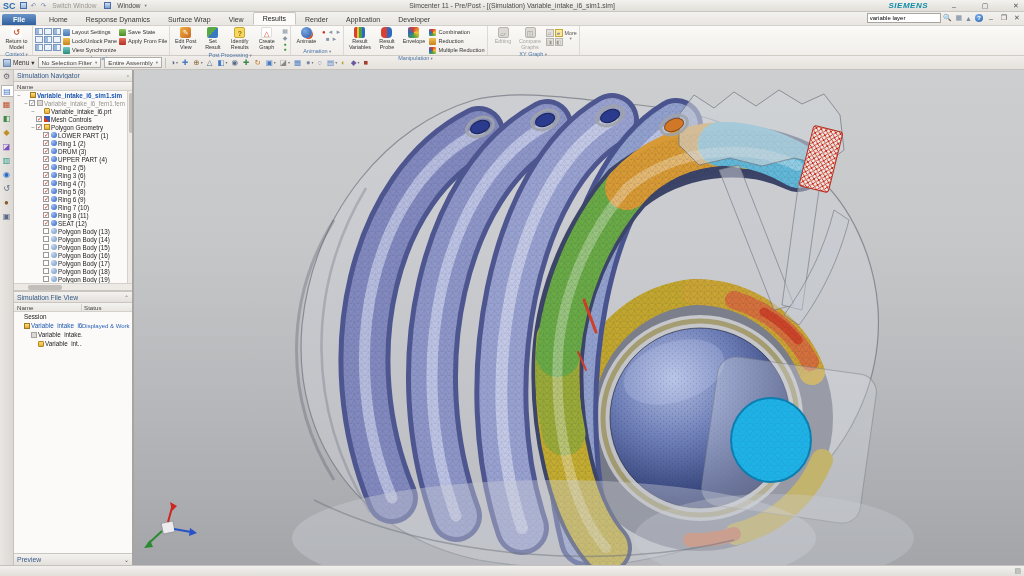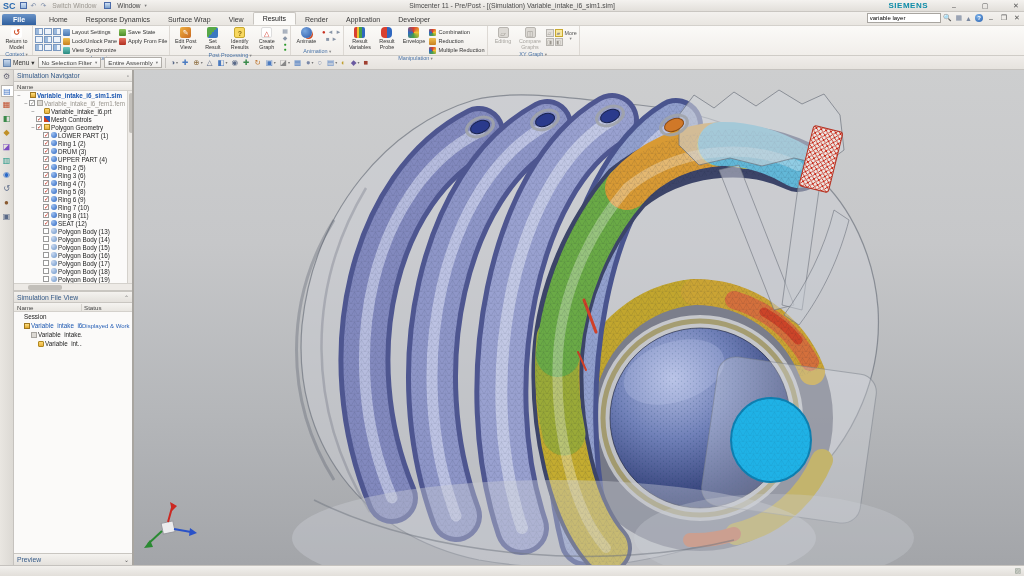--- a/index.html
+++ b/index.html
@@ -10,21 +10,21 @@
   .titlebar{height:12px;background:linear-gradient(#f4f2ef,#e2dfda);border-bottom:1px solid #c9c6c1;display:flex;align-items:center;padding:0 3px;position:relative;}
   .logo-sc{font-weight:bold;font-size:9px;color:#2a6ab0;letter-spacing:0;margin-right:4px;}
   .qat{display:flex;align-items:center;gap:4px;}
   .qat .qic{font-size:7px;color:#7a8aa8;}
   .save-box{width:7px;height:7px;border:1px solid #4a6aa8;background:linear-gradient(#cfe0f4,#9ab8dc);}
   .gray{color:#a8a5a0;}
   .menu-txt{color:#9a968f;font-size:6.5px;margin-left:2px;}
   .menu-txt.on{color:#444;}
   .win-ic{width:7px;height:7px;background:linear-gradient(#cfe0f4,#7aa0cc);border:1px solid #4a6aa8;margin-left:4px;}
   .tb-title{position:absolute;left:0;right:0;text-align:center;font-size:6.8px;color:#4a4a4a;pointer-events:none;}
-  .tb-right{margin-left:auto;display:flex;align-items:flex-end;gap:21px;z-index:2;}
+  .tb-right{margin-left:auto;display:flex;align-items:flex-end;gap:21px;z-index:2;font-style:italic;}
   .brand{color:#0f8ca8;font-weight:bold;font-size:8px;letter-spacing:.5px;}
   .wbtn{font-size:7px;color:#555;width:10px;text-align:center;cursor:default;}
 
   
   .tabrow{height:14px;background:linear-gradient(#f3f1ee,#e9e6e1);border-bottom:1px solid #d4d1cc;display:flex;align-items:flex-end;padding-left:2px;position:relative;}
   .tab{padding:2px 9px;font-size:7px;color:#3a3a3a;border-radius:2px 2px 0 0;cursor:default;}
   .tab.file{background:linear-gradient(#6b94c8,#2f5f9e);color:#fff;font-weight:bold;margin-right:4px;padding:2px 11px;}
   .tab.active{background:#fbfaf8;border:1px solid #c9c6c1;border-bottom:1px solid #fbfaf8;color:#1a1a1a;}
   .tab-right{position:absolute;right:2px;top:1px;display:flex;align-items:center;gap:3px;}
   .cmdsearch{width:74px;height:10px;border:1px solid #a8a5a0;background:#fff;font-size:6px;padding:0 2px;font-family:"Liberation Sans",sans-serif;}

